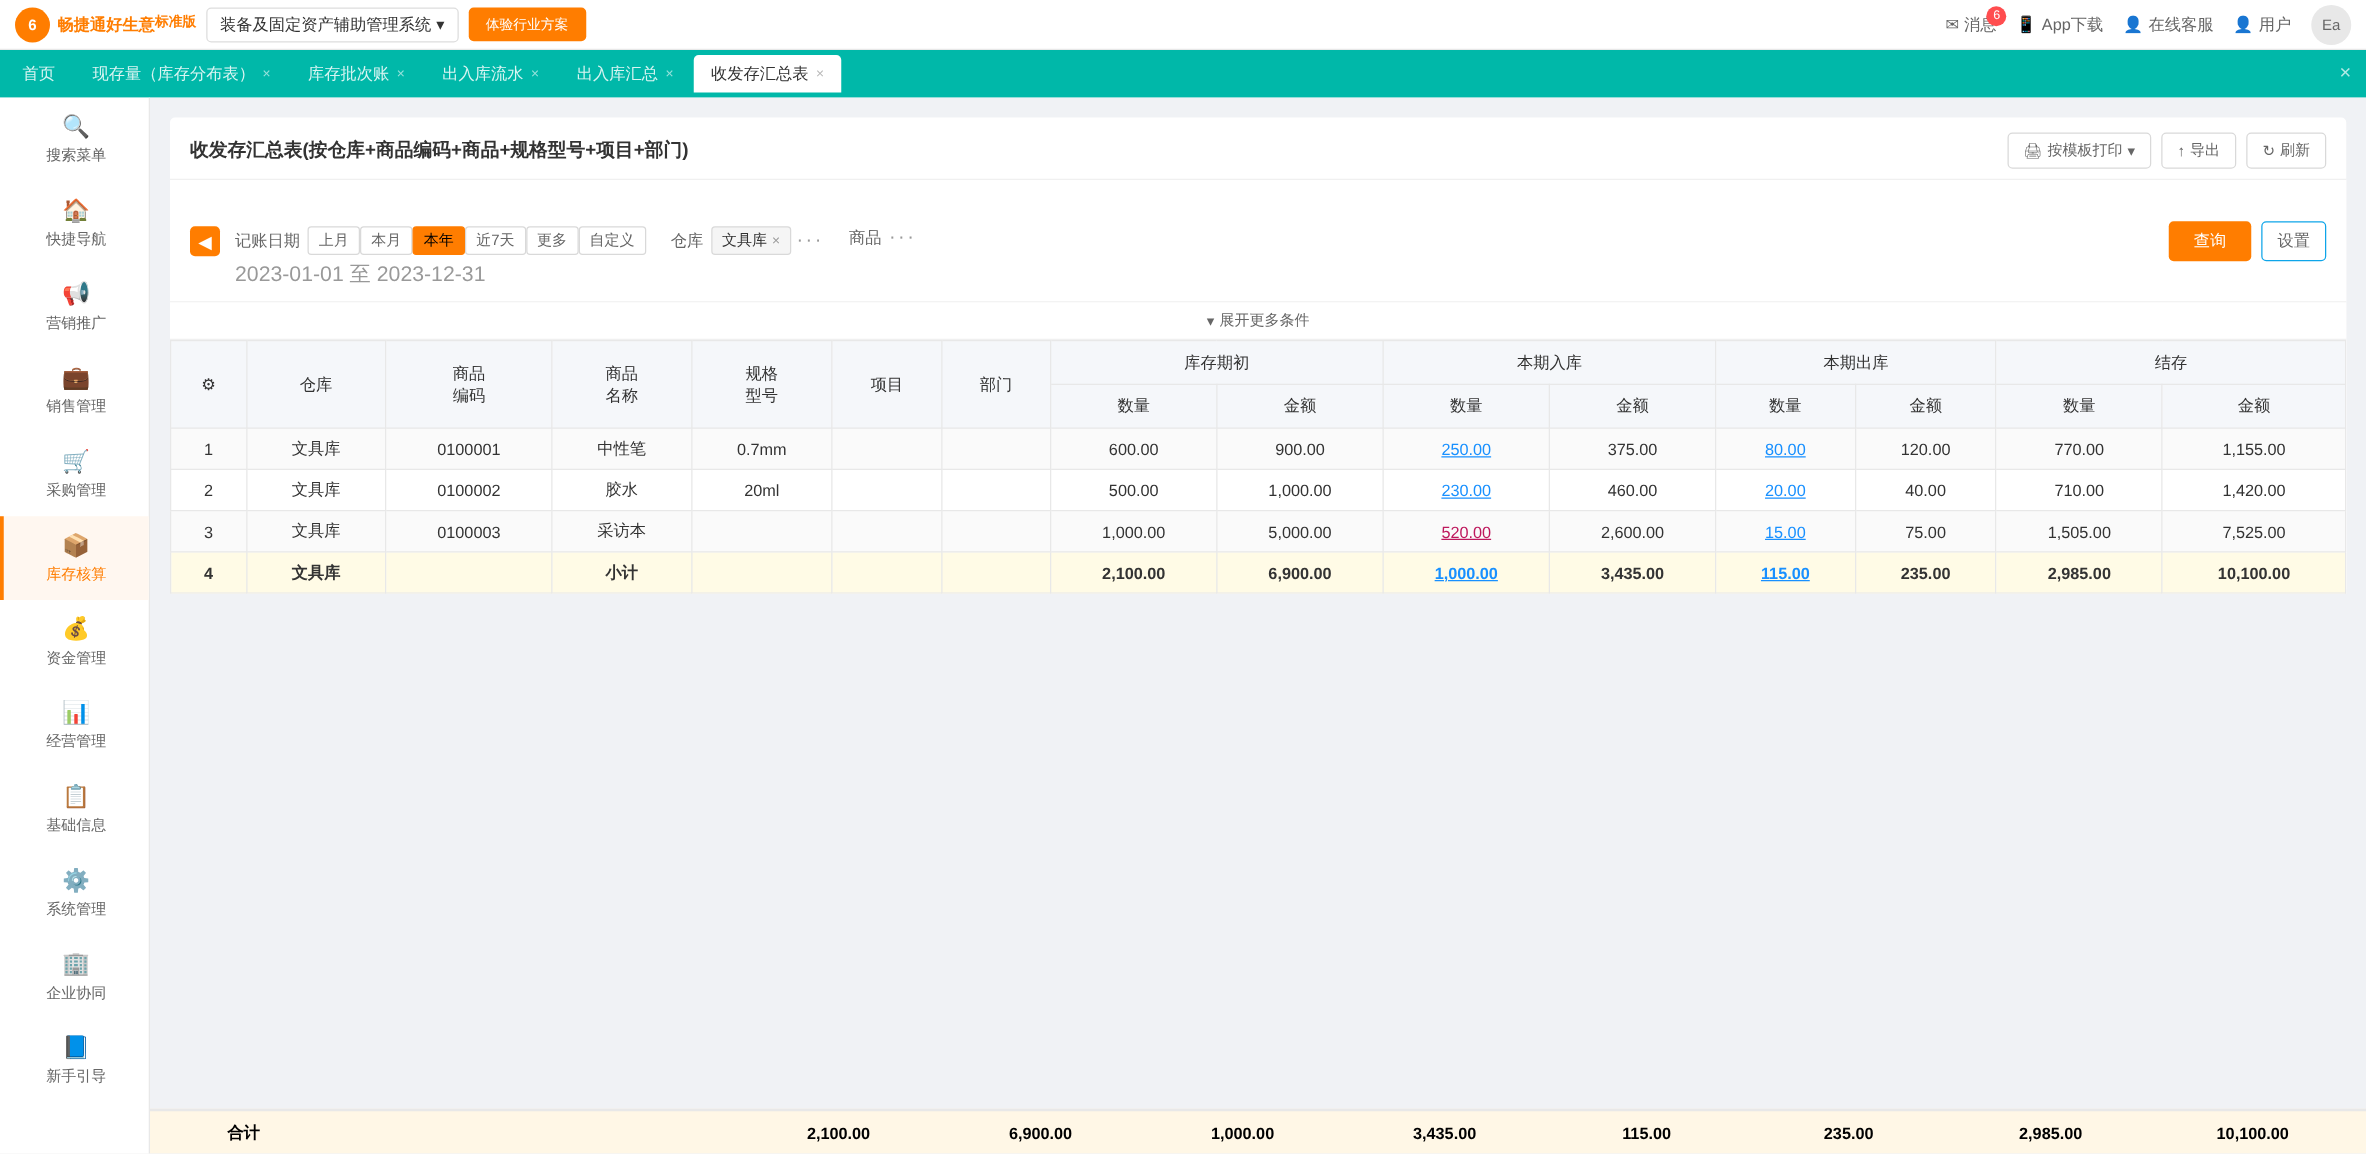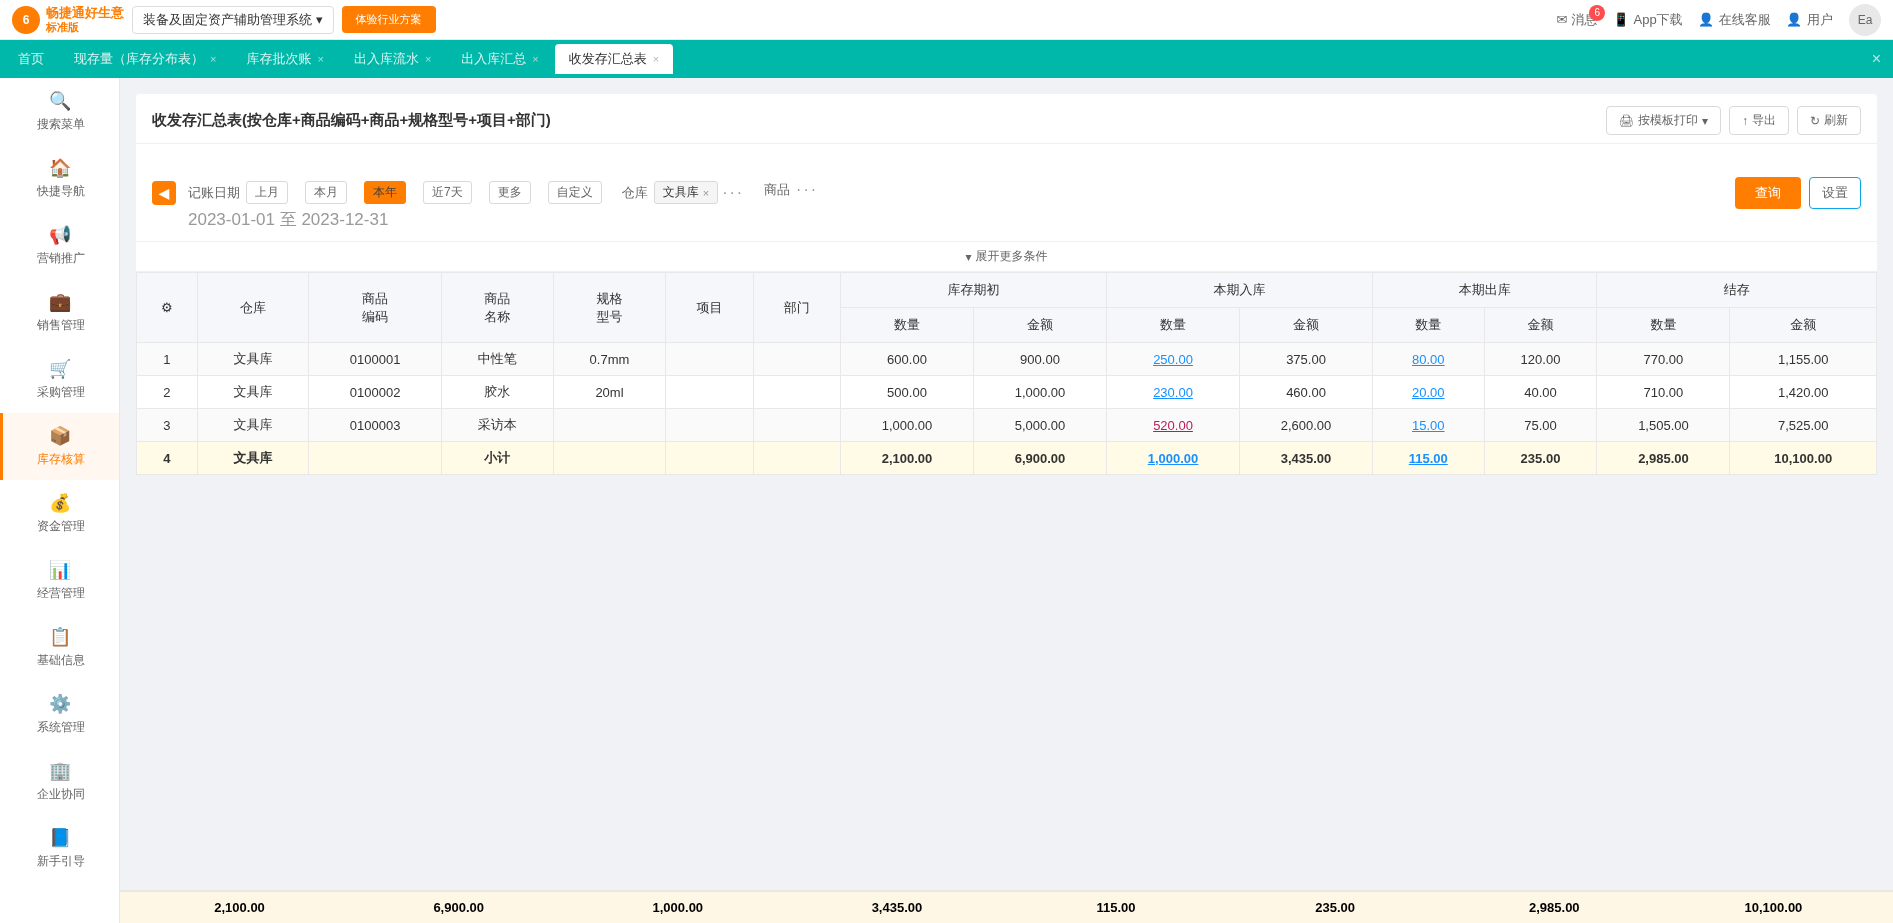--- a/index.html
+++ b/index.html
@@ -49,23 +49,23 @@
     .title-actions { display: flex; align-items: center; gap: 8px; }
     .btn-print { border: 1px solid #d9d9d9; background: white; border-radius: 4px; padding: 5px 12px; cursor: pointer; font-size: 12px; color: #666; display: flex; align-items: center; gap: 4px; }
     .btn-export { border: 1px solid #d9d9d9; background: white; border-radius: 4px; padding: 5px 12px; cursor: pointer; font-size: 12px; color: #666; display: flex; align-items: center; gap: 4px; }
     .btn-refresh { border: 1px solid #d9d9d9; background: white; border-radius: 4px; padding: 5px 12px; cursor: pointer; font-size: 12px; color: #666; display: flex; align-items: center; gap: 4px; }
 
     
     .filter-bar { padding: 10px 16px; background: white; border-bottom: 1px solid #f0f0f0; display: flex; align-items: center; gap: 12px; flex-wrap: wrap; }
     .filter-toggle { width: 24px; height: 24px; background: #ff7d00; color: white; border: none; border-radius: 4px; cursor: pointer; display: flex; align-items: center; justify-content: center; font-size: 14px; }
     .filter-group { display: flex; align-items: center; gap: 6px; }
     .filter-label { color: #666; font-size: 13px; white-space: nowrap; }
-    .date-btns { display: flex; gap: 17px; }
+    .date-btns { display: flex; gap: 0; }
     .date-btn { padding: 2px 8px; border: 1px solid #d9d9d9; border-radius: 3px; cursor: pointer; font-size: 12px; color: #666; background: white; }
-    .date-btn.active { background: #ff7d00; color: #404040; border-color: #ff7d00; }
+    .date-btn.active { background: #ff7d00; color: #000000; border-color: #ff7d00; }
     .date-range { font-size: 17px; color: #999; margin-top: 2px; }
     .filter-tag-group { display: flex; align-items: center; gap: 4px; }
     .filter-tag { background: #f5f5f5; border: 1px solid #d9d9d9; border-radius: 3px; padding: 2px 8px; font-size: 12px; color: #333; display: flex; align-items: center; gap: 4px; }
     .filter-tag .remove { cursor: pointer; color: #999; font-size: 11px; }
     .filter-dots { color: #999; font-size: 16px; cursor: pointer; letter-spacing: 2px; }
     .warehouse-label { color: #666; font-size: 13px; }
     .goods-label { color: #666; font-size: 13px; }
 
     
     .expand-row { padding: 6px 16px; background: white; border-bottom: 1px solid #f0f0f0; display: flex; align-items: center; justify-content: center; }
@@ -88,21 +88,21 @@
     .filter-row-inline { display: flex; align-items: flex-start; gap: 20px; flex-wrap: wrap; margin-top: 27px; }
     .filter-col { display: flex; flex-direction: column; gap: 2px; }
   </style>
 </head>
 <body>
 
 <div class="top-header">
   <div class="top-header-left">
     <div class="logo-area">
       <div class="logo-icon">6</div>
-      <div style="display:flex;flex-direction:column;line-height:1.2;">
+      <div style="display:flex;flex-direction:row;line-height:1.2;">
         <span style="font-size:13px;color:#ff7d00;font-weight:bold;">畅捷通好生意</span>
         <span style="font-size:11px;color:#ff7d00;">标准版</span>
       </div>
     </div>
     <div class="system-title-area">
       <div class="system-dropdown">
         <span>装备及固定资产辅助管理系统</span>
         <span>▾</span>
       </div>
       <button class="trial-btn">体验行业方案</button>
@@ -378,20 +378,29 @@
                   <td>10,100.00</td>
                 </tr>
               </tbody>
           </table>
         </div>
 
       </div>
     </div>
 
     <div class="bottom-bar">
+      <div style="display:flex;align-items:center;width:460px;">
+        <span style="width:30px;text-align:center;"></span>
+        <span style="width:70px;text-align:center;font-weight:bold;">合计</span>
+        <span style="width:80px;text-align:center;"></span>
+        <span style="width:80px;text-align:center;"></span>
+        <span style="width:80px;text-align:center;"></span>
+        <span style="width:50px;text-align:center;"></span>
+        <span style="width:50px;text-align:center;"></span>
+      </div>
       <div style="display:flex;flex:1;gap:0;">
         <span style="flex:1;text-align:center;font-weight:bold;">2,100.00</span>
         <span style="flex:1;text-align:center;font-weight:bold;">6,900.00</span>
         <span style="flex:1;text-align:center;font-weight:bold;">1,000.00</span>
         <span style="flex:1;text-align:center;font-weight:bold;">3,435.00</span>
         <span style="flex:1;text-align:center;font-weight:bold;">115.00</span>
         <span style="flex:1;text-align:center;font-weight:bold;">235.00</span>
         <span style="flex:1;text-align:center;font-weight:bold;">2,985.00</span>
         <span style="flex:1;text-align:center;font-weight:bold;">10,100.00</span>
       </div>

